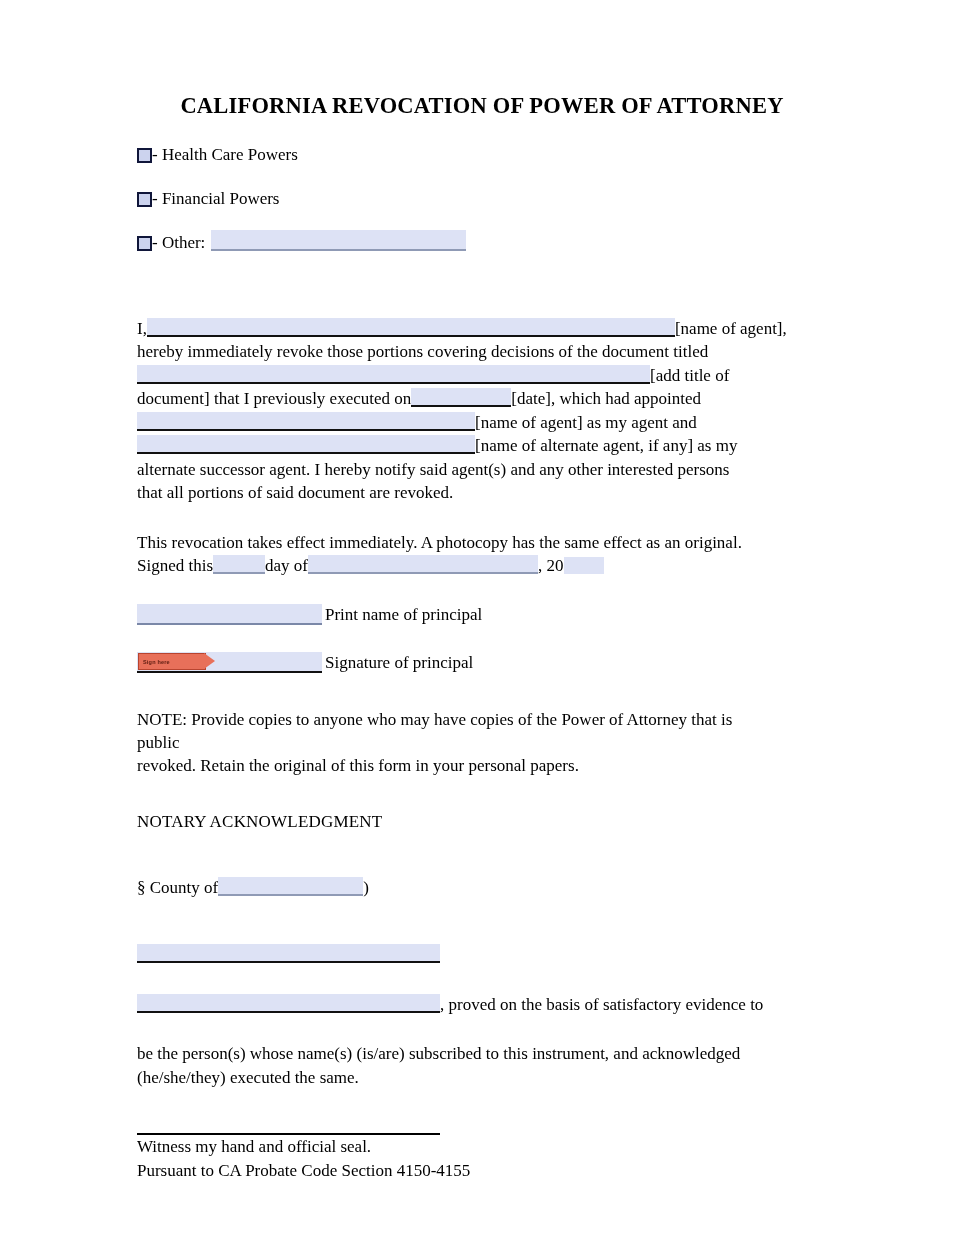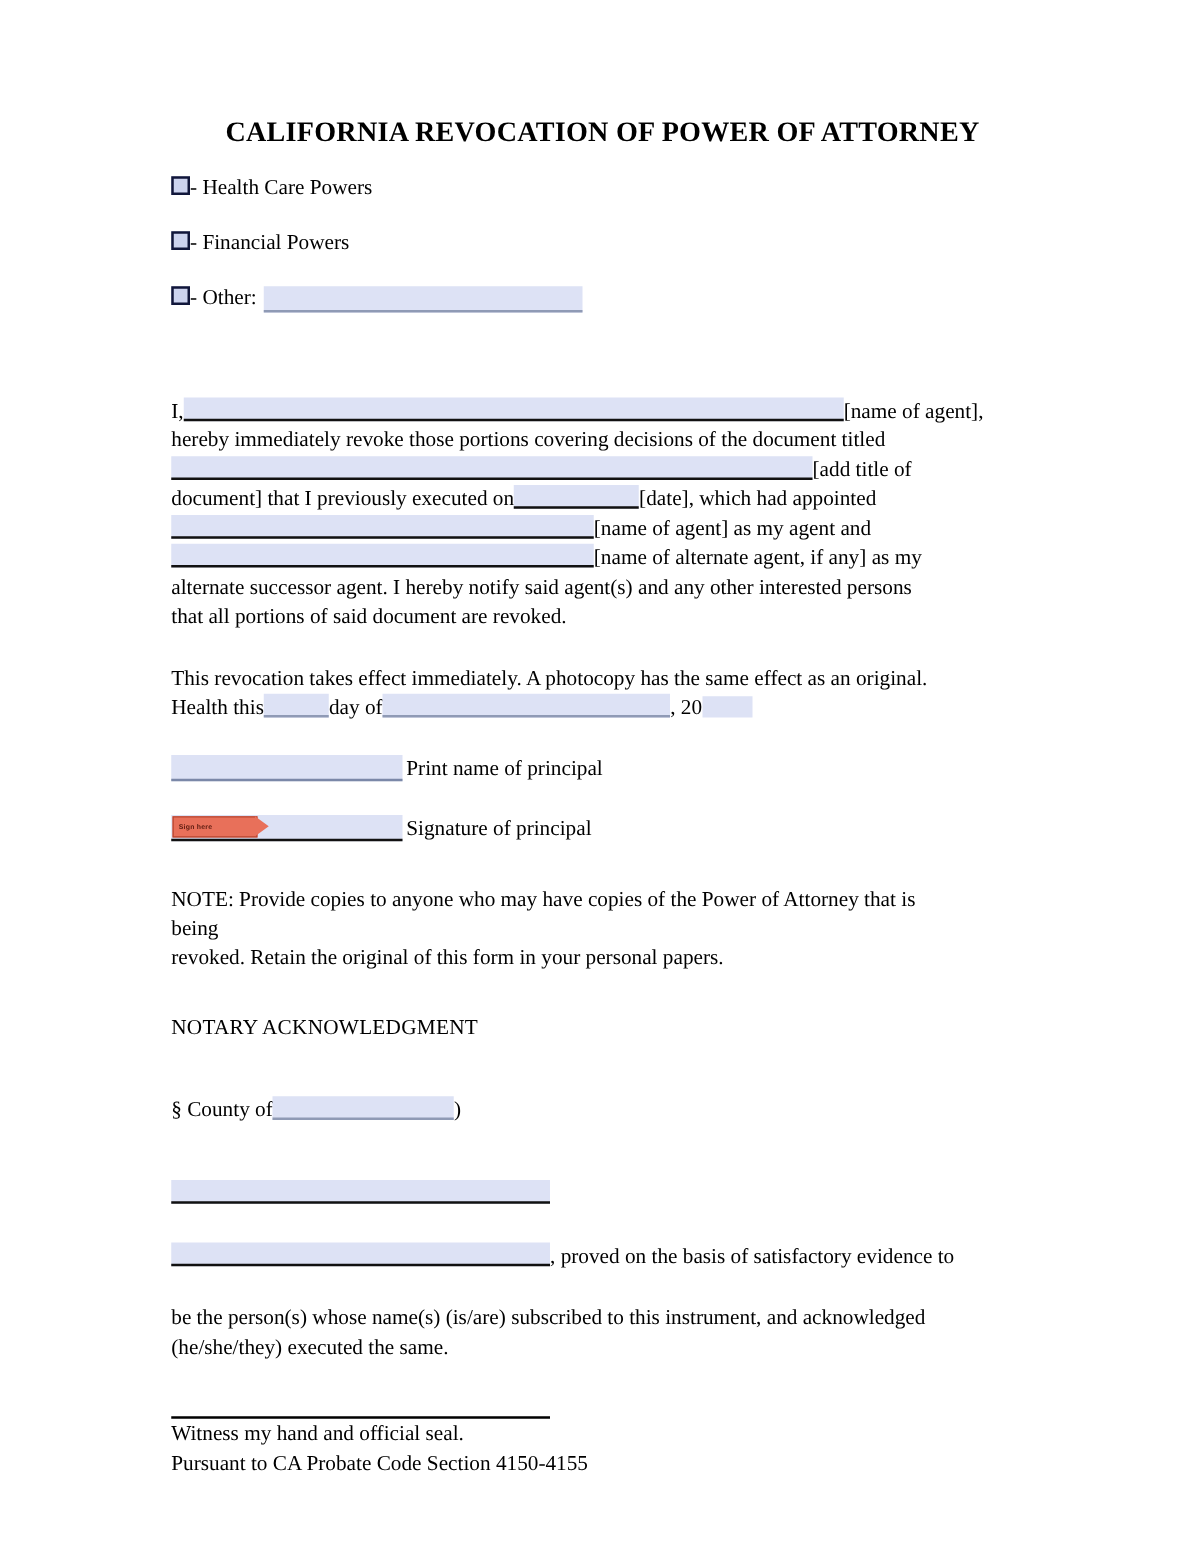--- a/index.html
+++ b/index.html
@@ -57,21 +57,21 @@
     line-height: 1.38;
     margin: 0;
   }
 
   
   .cb-list {
     padding-top: 22px;
   }
   .cb-row {
     display: flex;
-    align-items: flex-start;
+    align-items: flex-end;
     height: 22px;
     margin-bottom: 22px;
     font-size: 17px;
   }
   .checkbox {
     width: 15px;
     height: 15px;
     box-sizing: border-box;
     border: 2px solid #10163a;
     background: #ccd3ee;
@@ -227,21 +227,21 @@
       <div class="para line"><span class="fld" style="width:338px;"></span><span>[name of alternate agent, if any] as my</span></div>
 
       <div class="para">alternate successor agent. I hereby notify said agent(s) and any other interested persons</div>
       <div class="para">that all portions of said document are revoked.</div>
     </div>
 
     <div class="sec-gap-md"></div>
 
     <div class="para">This revocation takes effect immediately. A photocopy has the same effect as an original.</div>
 
-    <div class="para line"><span>Health this</span><span class="fld fld-soft" style="width:52px;"></span><span>day of</span><span class="fld fld-soft" style="width:230px;"></span><span>, 20</span><span class="fld fld-none" style="width:40px;"></span></div>
+    <div class="para line"><span>Signed this</span><span class="fld fld-soft" style="width:52px;"></span><span>day of</span><span class="fld fld-soft" style="width:230px;"></span><span>, 20</span><span class="fld fld-none" style="width:40px;"></span></div>
 
     <div class="sec-gap-md"></div>
 
     <div class="sig-row">
       <span class="sig-field softline"></span>
       <span class="sig-caption">Print name of principal</span>
     </div>
 
     <div class="sec-gap-md"></div>
 
@@ -253,21 +253,21 @@
           </span>
           <span class="tag-arrow"></span>
         </span>
       </span>
       <span class="sig-caption">Signature of principal</span>
     </div>
 
     <div class="sec-gap-lg"></div>
 
     <div class="para">NOTE: Provide copies to anyone who may have copies of the Power of Attorney that is</div>
-    <div class="para">being</div>
+    <div class="para">public</div>
     <div class="para">revoked. Retain the original of this form in your personal papers.</div>
 
     <div class="sec-gap-lg"></div>
 
     <div class="notary-head">NOTARY ACKNOWLEDGMENT</div>
 
     <div class="sec-gap-md"></div>
 
 
     <div class="sec-gap-sm"></div>

